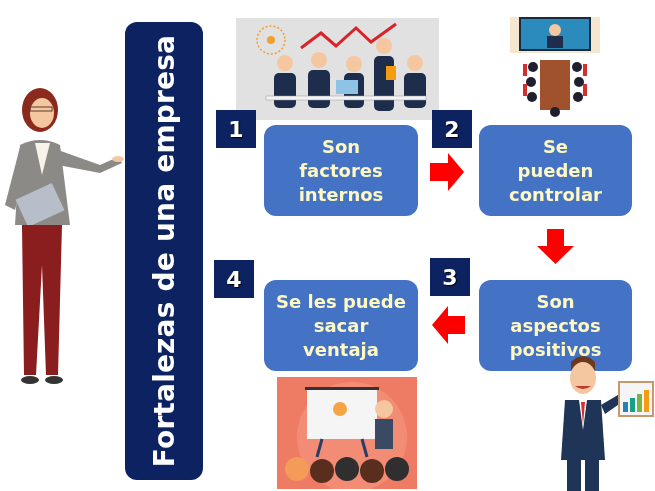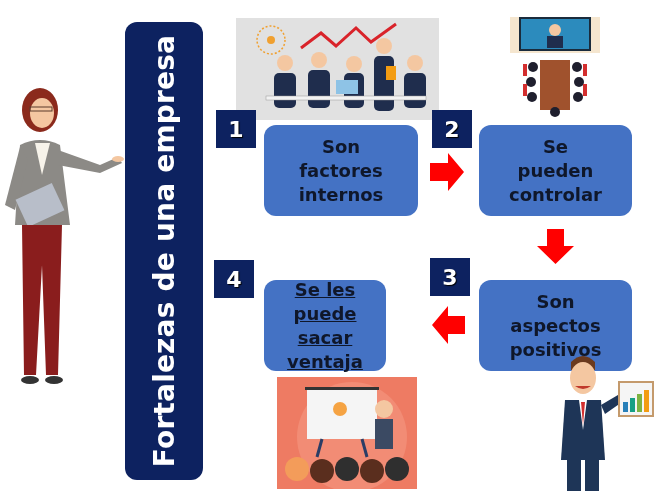--- a/index.html
+++ b/index.html
@@ -1,21 +1,21 @@
 <!DOCTYPE html>
 <html><head>
 <meta charset="utf-8">
 <style>
   html, body { margin:0; padding:0; }
   body { width:655px; height:491px; background:#ffffff; position:relative; overflow:hidden; font-family:"DejaVu Sans", sans-serif; }
   .abs { position:absolute; }
   .title-bar { left:125px; top:22px; width:78px; height:458px; background:#0d2260; border-radius:12px; }
   .title-bar span { position:absolute; left:50%; top:50%; transform:translate(-50%,-50%) rotate(-90deg); white-space:nowrap; color:#ffffff; font-weight:bold; font-size:28px; letter-spacing:0.2px; }
   .badge { width:40px; height:38px; background:#0d2260; color:#fff; font-weight:bold; font-size:22px; display:flex; align-items:center; justify-content:center; text-shadow:1px 1px 1px #000; }
-  .box { background:#4472c4; border-radius:12px; color:#0f172a; font-weight:bold; font-size:18px; line-height:24px; text-align:center; display:flex; align-items:center; justify-content:center; }
+  .box { background:#4472c4; border-radius:12px; color:#fef9c3; font-weight:bold; font-size:18px; line-height:24px; text-align:center; display:flex; align-items:center; justify-content:center; }
   .illus { overflow:hidden; }
 </style>
 </head>
 <body>
 
 <div class="abs illus" style="left:0;top:85px;width:125px;height:315px;">
   <svg width="125" height="315" viewBox="0 0 125 315">
 
     <ellipse cx="40" cy="25" rx="18" ry="22" fill="#8b2a1c"></ellipse>
 
@@ -101,21 +101,21 @@
 
 <div class="abs box" style="left:264px;top:125px;width:154px;height:91px;">
   <span style="padding:0 14px;">Son factores internos</span>
 </div>
 <div class="abs box" style="left:479px;top:125px;width:153px;height:91px;">
   <span style="padding:0 26px;">Se pueden controlar</span>
 </div>
 <div class="abs box" style="left:479px;top:280px;width:153px;height:91px;">
   <span style="padding:0 24px;">Son aspectos positivos</span>
 </div>
-<div class="abs box" style="left:264px;top:280px;width:122px;height:91px;text-decoration:underline;">
+<div class="abs box" style="left:264px;top:280px;width:154px;height:91px;">
   <span style="padding:0 10px;">Se les puede sacar ventaja</span>
 </div>
 
 <div class="abs" style="left:430px;top:153px;width:34px;height:38px;">
   <svg width="34" height="38" viewBox="0 0 34 38">
       <polygon points="0,10 18,10 18,0 34,19 18,38 18,28 0,28" fill="#ff0000"></polygon>
     </svg>
 </div>
 <div class="abs" style="left:537px;top:229px;width:37px;height:35px;">
   <svg width="37" height="35" viewBox="0 0 37 35">

